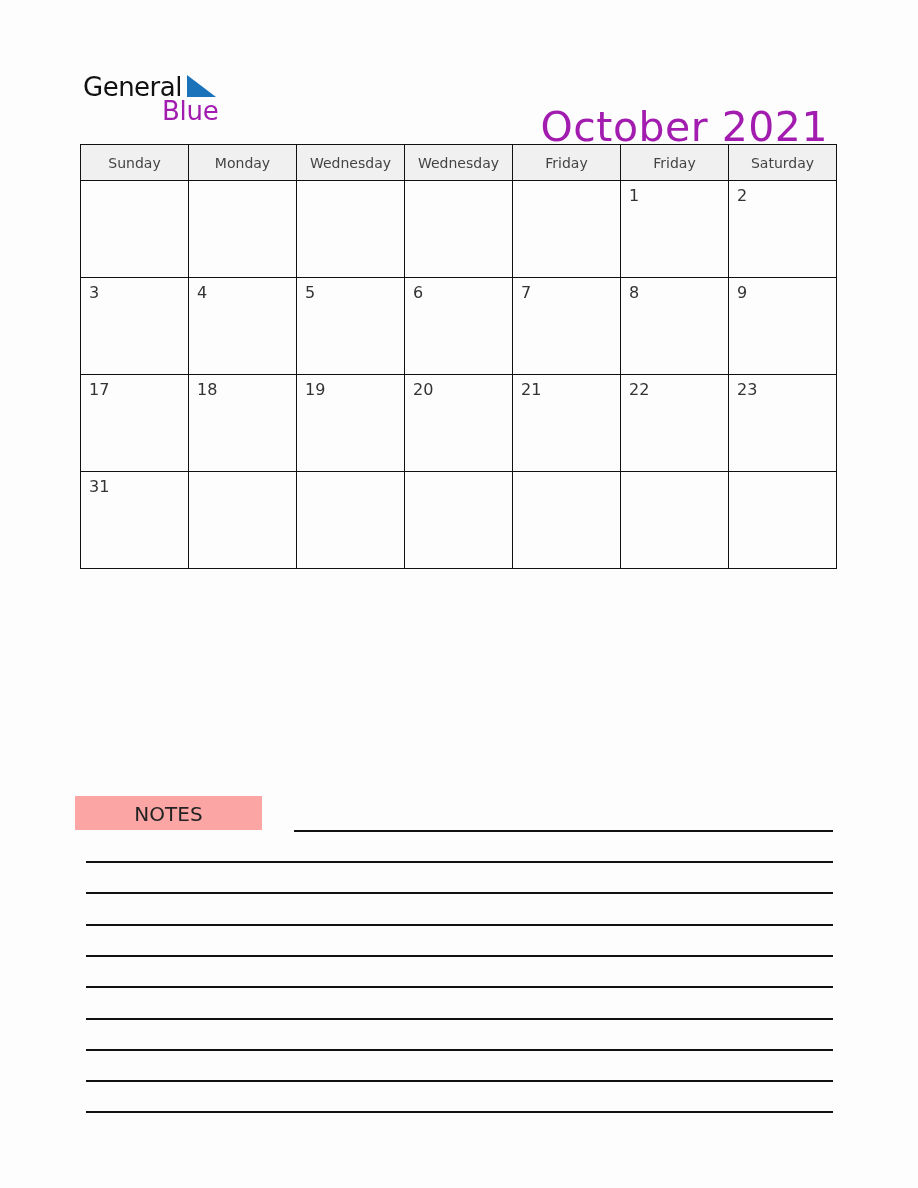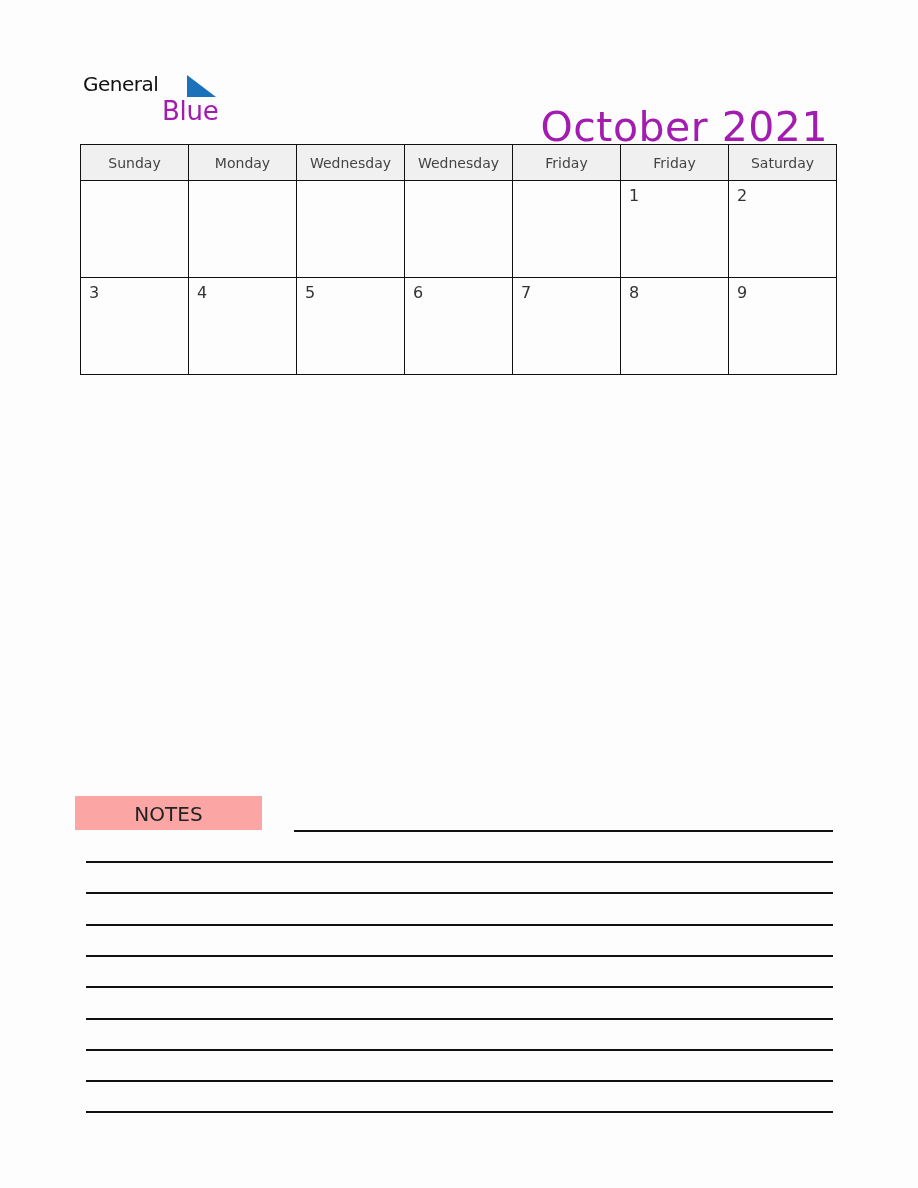--- a/index.html
+++ b/index.html
@@ -2,21 +2,21 @@
 <html><head>
 <meta charset="utf-8">
 <style>
   html, body { margin: 0; padding: 0; }
   body {
     width: 918px; height: 1188px; background: #fdfdfd; position: relative;
     font-family: "DejaVu Sans", "Liberation Sans", sans-serif; color: #222;
     overflow: hidden;
   }
   .logo { position: absolute; left: 83px; top: 70px; width: 140px; height: 56px; }
-  .logo-general { position: absolute; left: 0; top: 2px; font-size: 20px; color: #111; letter-spacing: -0.5px; font-family: "DejaVu Sans", sans-serif; }
+  .logo-general { position: absolute; left: 0; top: 2px; font-size: 26px; color: #111; letter-spacing: -0.5px; font-family: "DejaVu Sans", sans-serif; }
   .logo-blue { position: absolute; left: 79px; top: 26px; font-size: 26px; color: #a21caf; letter-spacing: -0.3px; font-family: "DejaVu Sans", sans-serif; }
   .logo-tri { position: absolute; left: 104px; top: 5px; width: 0; height: 0;
     border-left: 29px solid transparent; border-bottom: 22px solid #1a72bb; transform: scaleX(-1); }
   .title { position: absolute; right: 90px; top: 76px; font-size: 41px; color: #a21caf; font-family: "DejaVu Sans", sans-serif; font-weight: normal; letter-spacing: 0.5px; }
   .cal { position: absolute; left: 80px; top: 144px; width: 757px; border-collapse: collapse; table-layout: fixed; }
   .cal th, .cal td { border: 1.5px solid #111; }
   .cal th { height: 35px; background: #f0f0f0; font-weight: normal; font-size: 14px; color: #444; text-align: center; padding: 0; }
   .cal td { height: 96px; vertical-align: top; padding: 0; }
   .daynum { display: block; padding: 5px 0 0 8px; font-size: 16px; color: #333; }
   .notes-label { position: absolute; left: 75px; top: 796px; width: 187px; height: 34px; background: #fca5a5;
@@ -86,20 +86,66 @@
         <td>
           <span class="daynum">7</span>
         </td>
         <td>
           <span class="daynum">8</span>
         </td>
         <td>
           <span class="daynum">9</span>
         </td>
       </tr>
+      <tr>
+        <td>
+          <span class="daynum">17</span>
+        </td>
+        <td>
+          <span class="daynum">18</span>
+        </td>
+        <td>
+          <span class="daynum">19</span>
+        </td>
+        <td>
+          <span class="daynum">20</span>
+        </td>
+        <td>
+          <span class="daynum">21</span>
+        </td>
+        <td>
+          <span class="daynum">22</span>
+        </td>
+        <td>
+          <span class="daynum">23</span>
+        </td>
+      </tr>
+      <tr>
+        <td>
+          <span class="daynum">31</span>
+        </td>
+        <td>
+          <span class="daynum"></span>
+        </td>
+        <td>
+          <span class="daynum"></span>
+        </td>
+        <td>
+          <span class="daynum"></span>
+        </td>
+        <td>
+          <span class="daynum"></span>
+        </td>
+        <td>
+          <span class="daynum"></span>
+        </td>
+        <td>
+          <span class="daynum"></span>
+        </td>
+      </tr>
     </tbody>
 </table>
 
 <div class="notes-label">NOTES</div>
 <div id="notes-lines">
     <div class="line" style="top: 830px; left: 294px; width: 539px;"></div>
     <div class="line" style="top: 861px; left: 86px; width: 747px;"></div>
     <div class="line" style="top: 892px; left: 86px; width: 747px;"></div>
     <div class="line" style="top: 924px; left: 86px; width: 747px;"></div>
     <div class="line" style="top: 955px; left: 86px; width: 747px;"></div>

